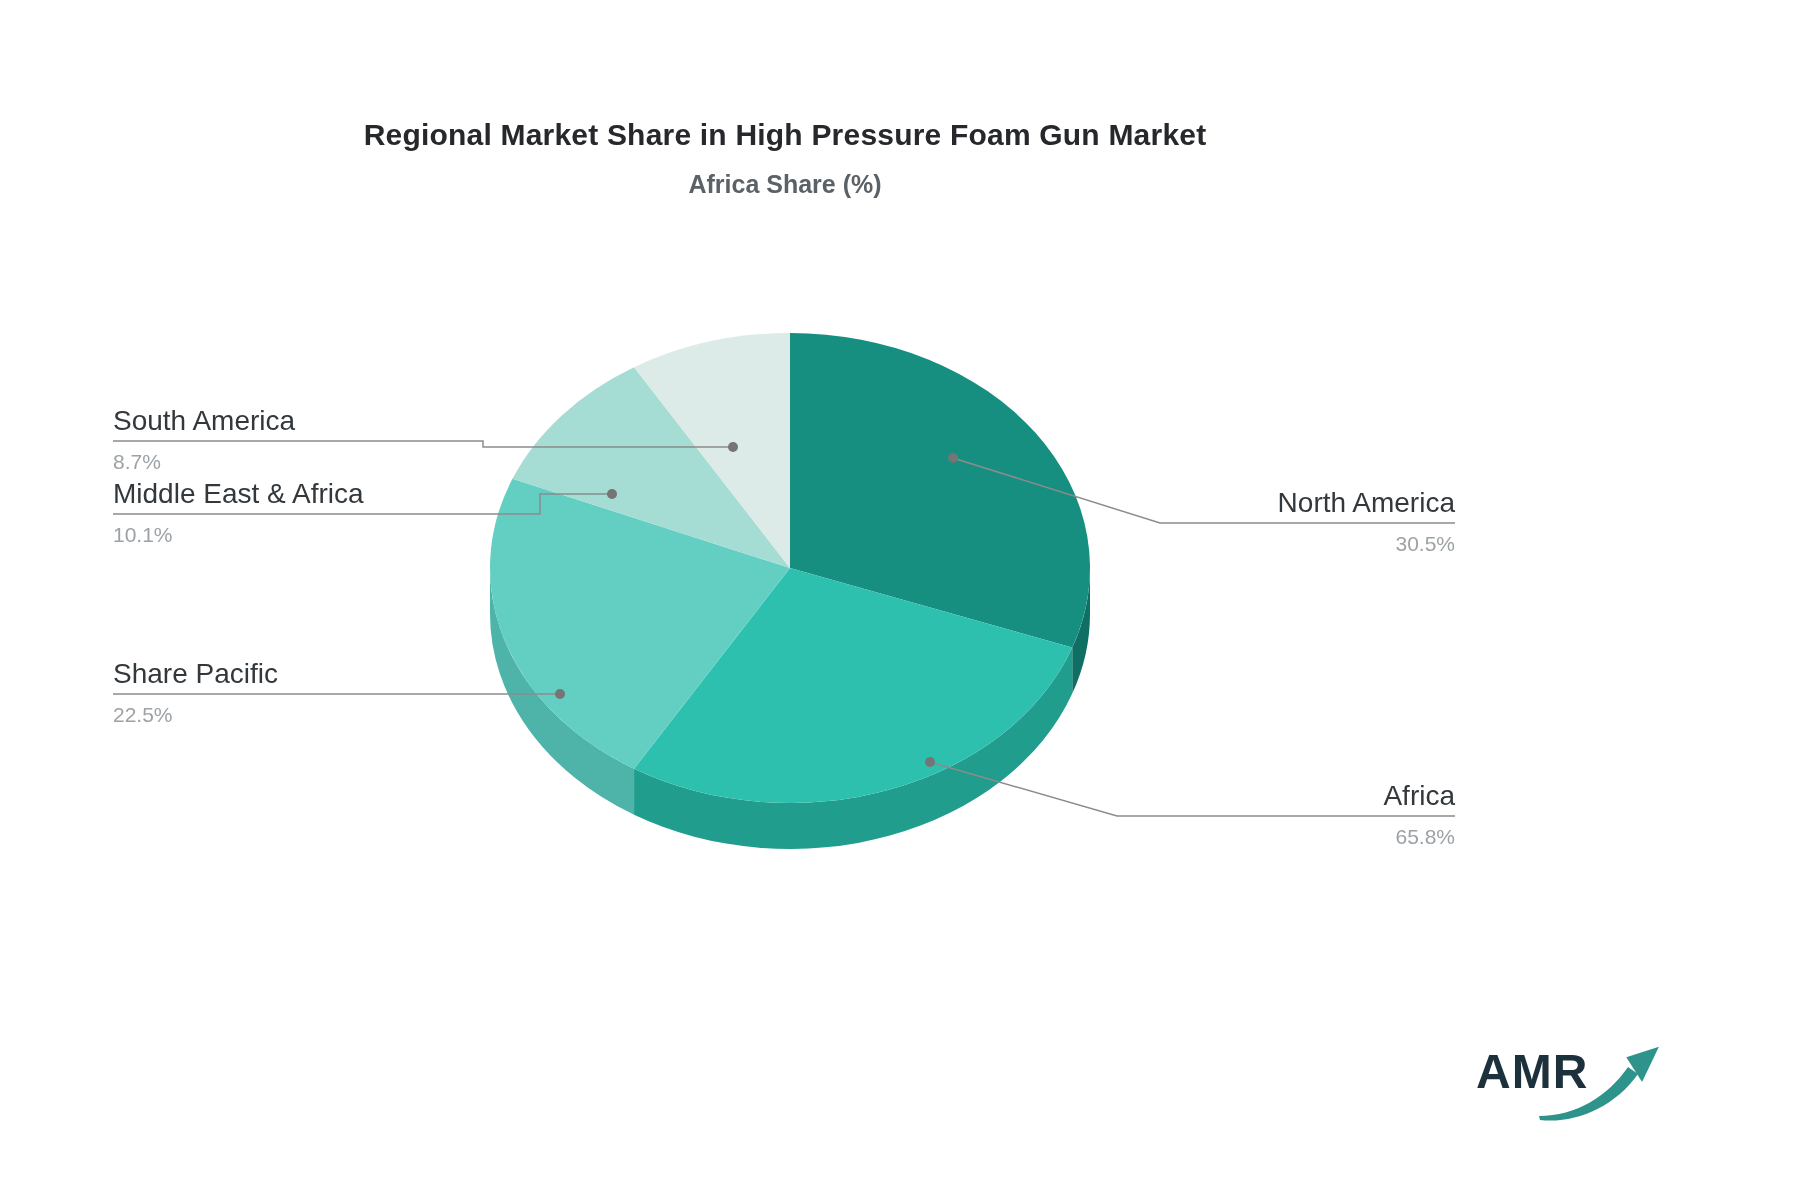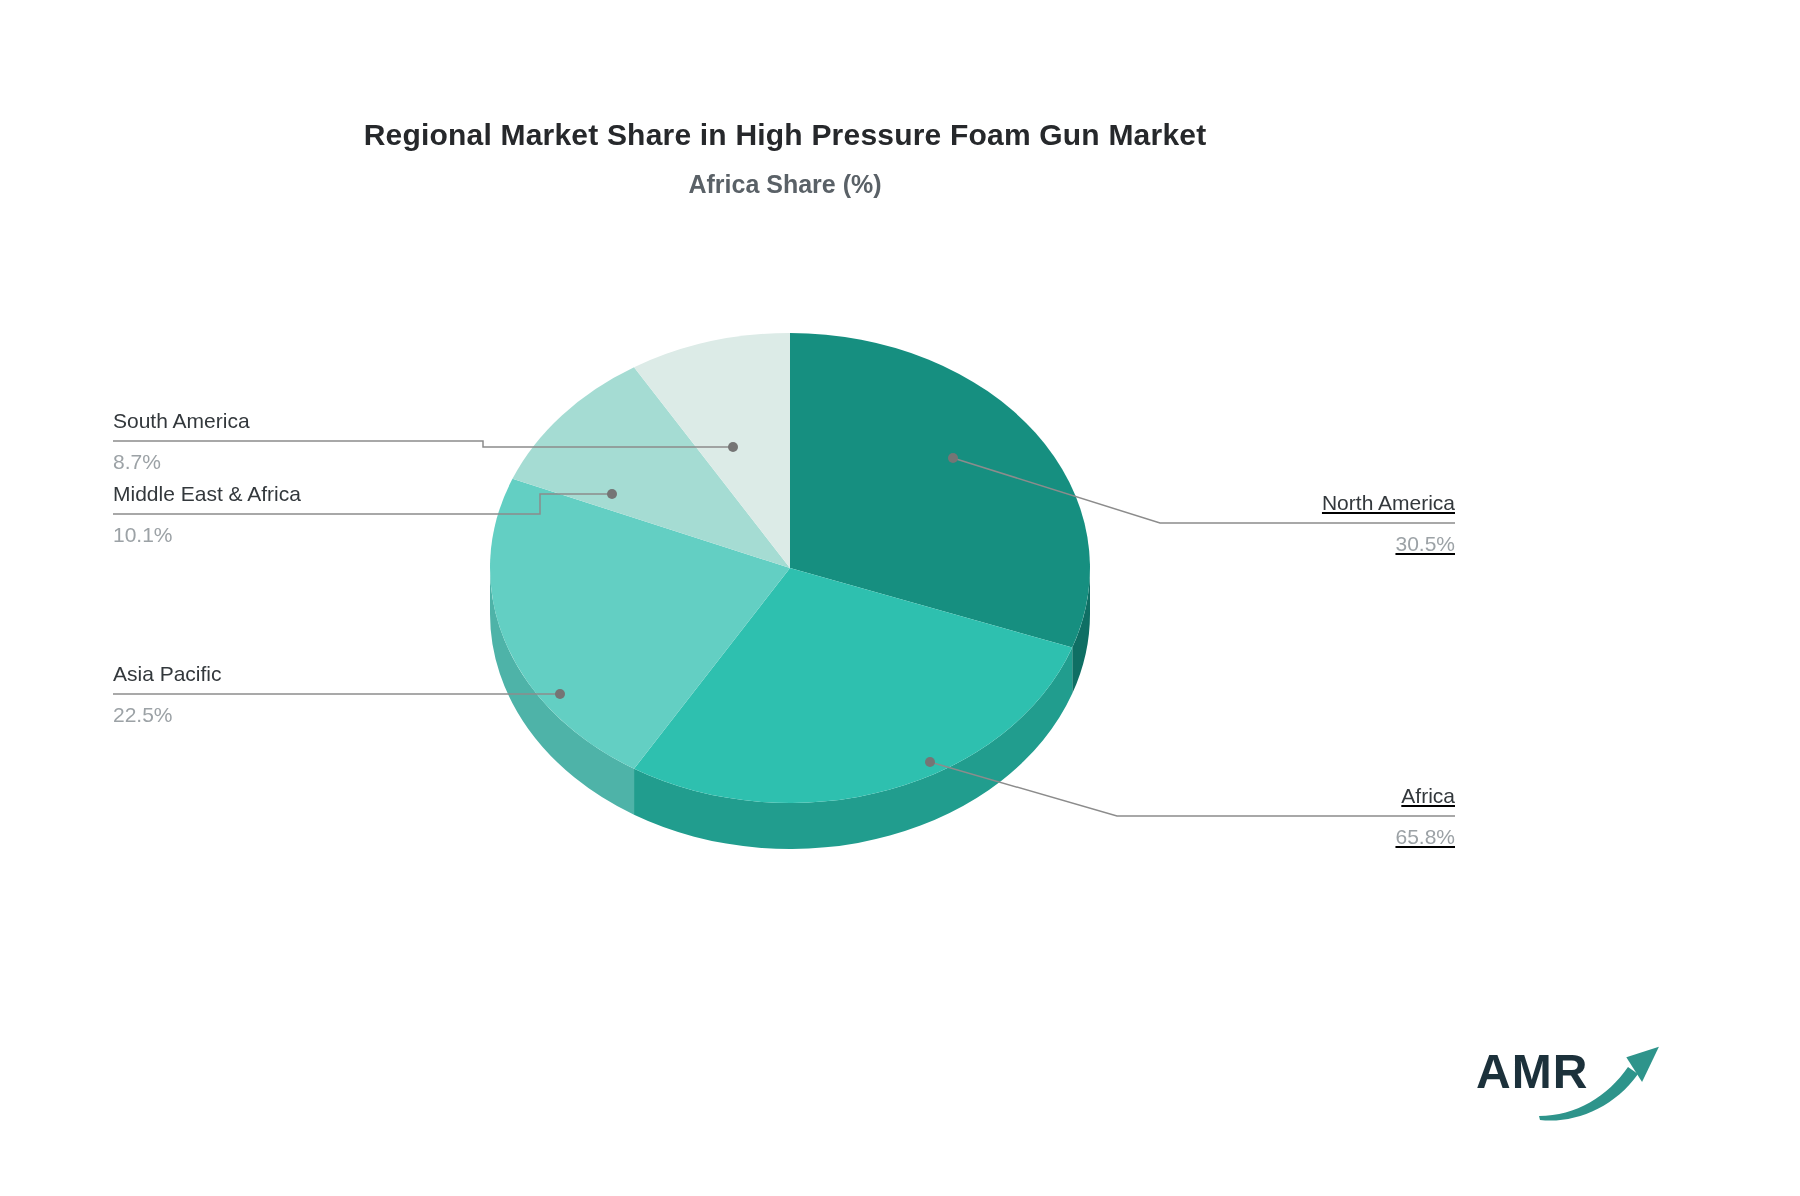--- a/index.html
+++ b/index.html
@@ -12,22 +12,22 @@
   .chart-title{
     margin:0;position:relative;top:118px;
     font-size:30px;font-weight:700;color:#26282b;letter-spacing:0.2px;
   }
   .chart-subtitle{
     margin:0;position:relative;top:136px;
     font-size:25px;font-weight:700;color:#5a6167;
   }
   #pie-svg{position:absolute;left:0;top:0;}
   .lbl{position:absolute;}
-  .lbl.right{text-align:right;text-decoration:underline;}
-  .lbl-name{font-size:21px;line-height:25px;color:#33383c;white-space:nowrap;}
+  .lbl.right{text-align:right;}
+  .lbl-name{font-size:28px;line-height:25px;color:#33383c;white-space:nowrap;}
   .lbl-pct{font-size:21px;line-height:25px;color:#9ca2a6;margin-top:16px;white-space:nowrap;}
   .logo{position:absolute;left:1476px;top:1036px;width:190px;height:90px;}
   .logo-text{
     position:absolute;left:0;top:8px;
     font-size:48px;font-weight:700;color:#1c313b;letter-spacing:1px;
   }
   .logo-arrow{position:absolute;left:46px;top:-12px;}
 </style>
 </head>
 <body>
@@ -64,21 +64,21 @@
     <div class="lbl-name">South America</div>
     <div class="lbl-pct">8.7%</div>
   </div>
 
   <div class="lbl" style="left:113px;top:481px">
     <div class="lbl-name">Middle East &amp; Africa</div>
     <div class="lbl-pct">10.1%</div>
   </div>
 
   <div class="lbl" style="left:113px;top:661px">
-    <div class="lbl-name">Asia Pacific</div>
+    <div class="lbl-name">Share Pacific</div>
     <div class="lbl-pct">22.5%</div>
   </div>
 
   <div class="lbl right" style="right:345px;top:490px">
     <div class="lbl-name">North America</div>
     <div class="lbl-pct">30.5%</div>
   </div>
 
   <div class="lbl right" style="right:345px;top:783px">
     <div class="lbl-name">Africa</div>

